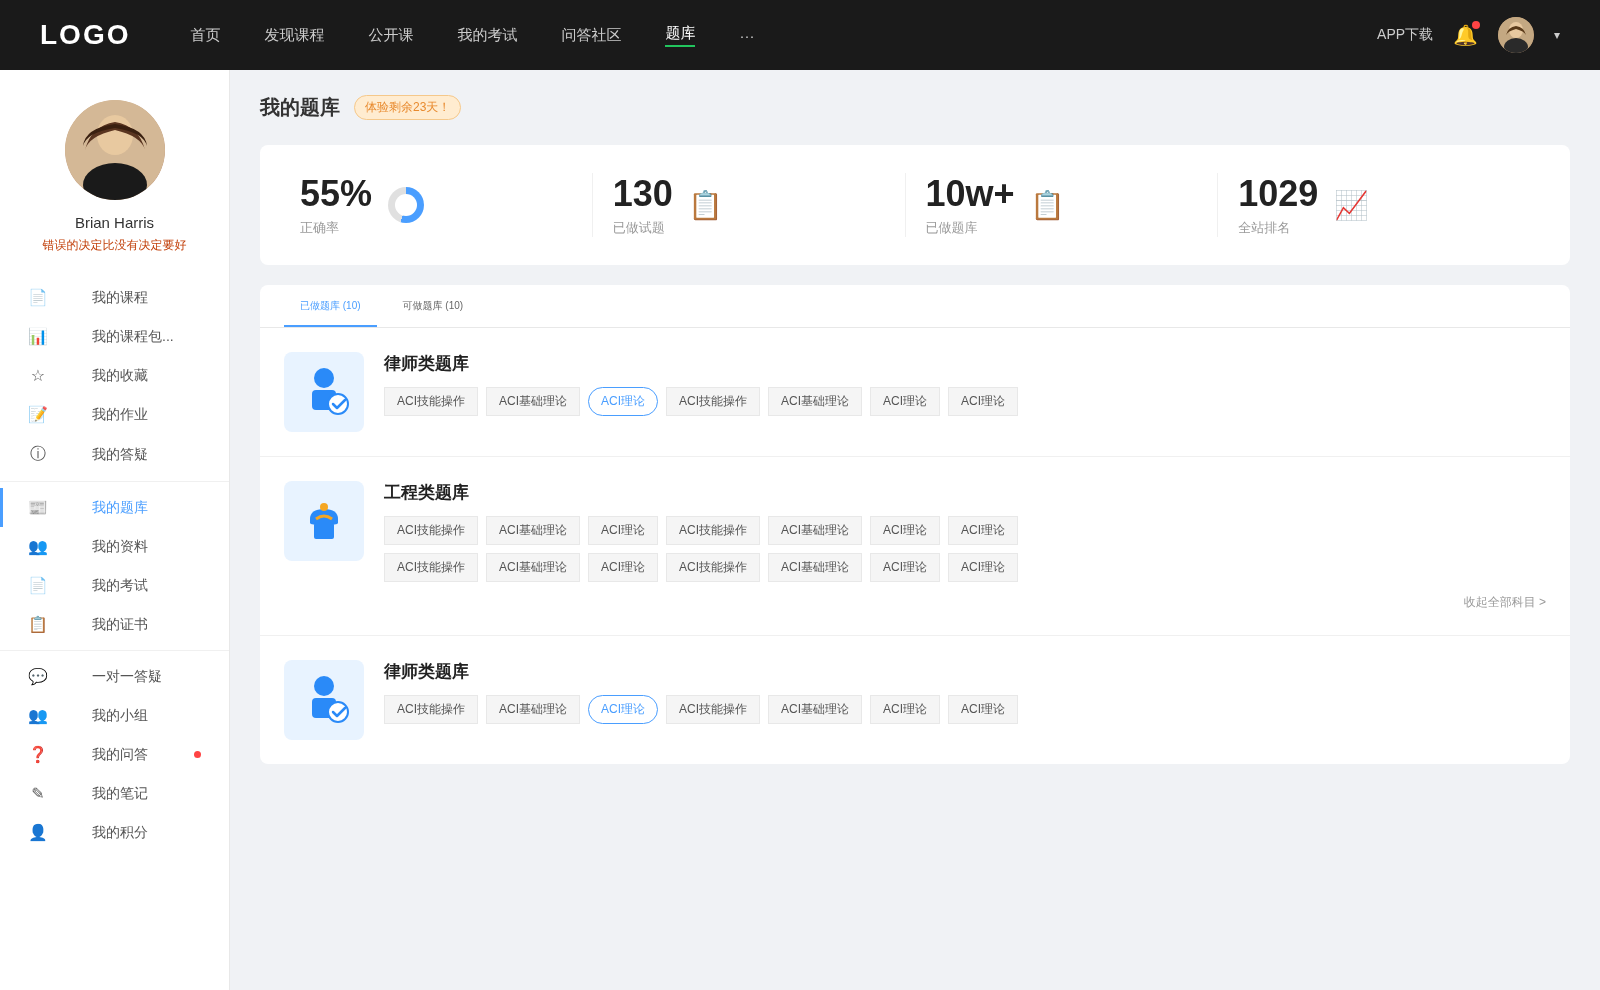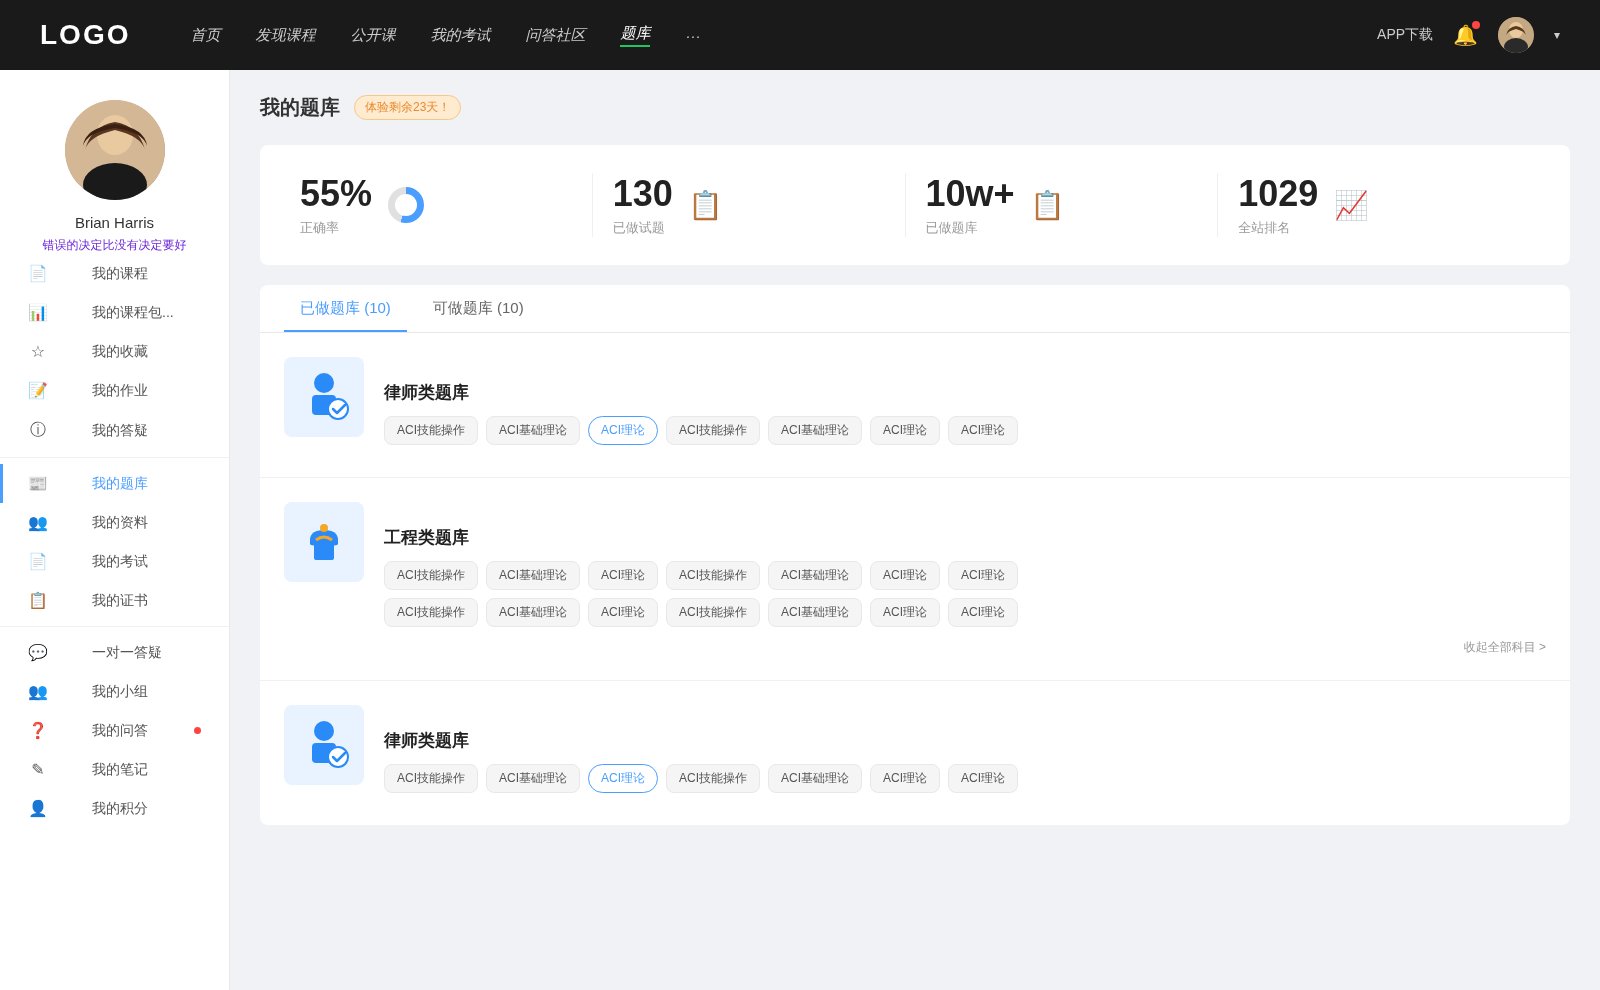--- a/index.html
+++ b/index.html
@@ -19,23 +19,22 @@
     .navbar-logo {
       color: white;
       font-size: 28px;
       font-weight: 900;
       letter-spacing: 2px;
       margin-right: 60px;
     }
     .navbar-nav {
       display: flex;
       align-items: center;
-      gap: 35px;
+      gap: 44px;
       flex: 1;
-      font-style: italic;
     }
     .nav-item {
       color: #ccc;
       font-size: 15px;
       cursor: pointer;
       white-space: nowrap;
     }
     .nav-item.active {
       color: white;
       border-bottom: 2px solid #22c55e;
@@ -111,21 +110,22 @@
       display: flex; align-items: flex-end; justify-content: center;
     }
     .sidebar-name {
       font-size: 15px;
       font-weight: 500;
       color: #333;
       margin-bottom: 6px;
     }
     .sidebar-motto {
       font-size: 12px;
-      color: #6d28d9;
+      color: #c2410c;
+      margin-bottom: 24px;
     }
     .sidebar-divider {
       width: 100%;
       height: 1px;
       background: #f0f0f0;
       margin: 6px 0;
     }
     .sidebar-menu {
       width: 100%;
     }
@@ -230,21 +230,21 @@
     
     .tabs-bar {
       background: white;
       border-radius: 8px 8px 0 0;
       padding: 0 24px;
       display: flex;
       border-bottom: 1px solid #e8e8e8;
     }
     .tab-item {
       padding: 14px 16px;
-      font-size: 15px;
+      font-size: 10px;
       color: #666;
       cursor: pointer;
       position: relative;
       margin-right: 10px;
     }
     .tab-item.active {
       color: #4a9eff;
       font-weight: 500;
     }
     .tab-item.active::after {
@@ -276,31 +276,30 @@
       border-radius: 8px;
       display: flex; align-items: center; justify-content: center;
       flex-shrink: 0;
     }
     .bank-content { flex: 1; }
     .bank-name {
       font-size: 17px;
       font-weight: 600;
       color: #222;
       margin-bottom: 12px;
-      margin-top: 24px;
     }
     .tag-row {
       display: flex;
       flex-wrap: wrap;
       gap: 8px;
       margin-bottom: 8px;
     }
     .tag {
       padding: 5px 12px;
-      border-radius: 8px;
+      border-radius: 0;
       font-size: 12px;
       background: #f5f5f5;
       color: #555;
       cursor: pointer;
       border: 1px solid #e8e8e8;
     }
     .tag.active {
       background: white;
       color: #4a9eff;
       border: 1px solid #4a9eff;

